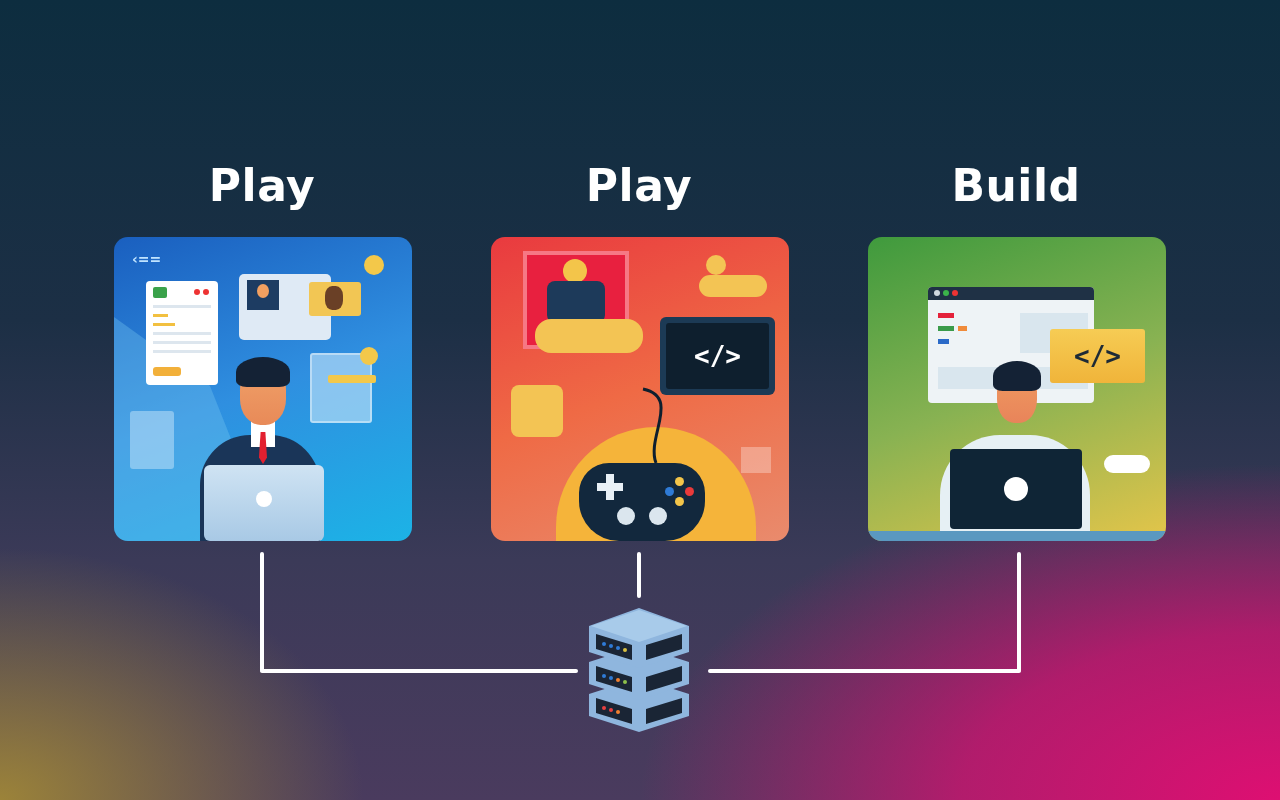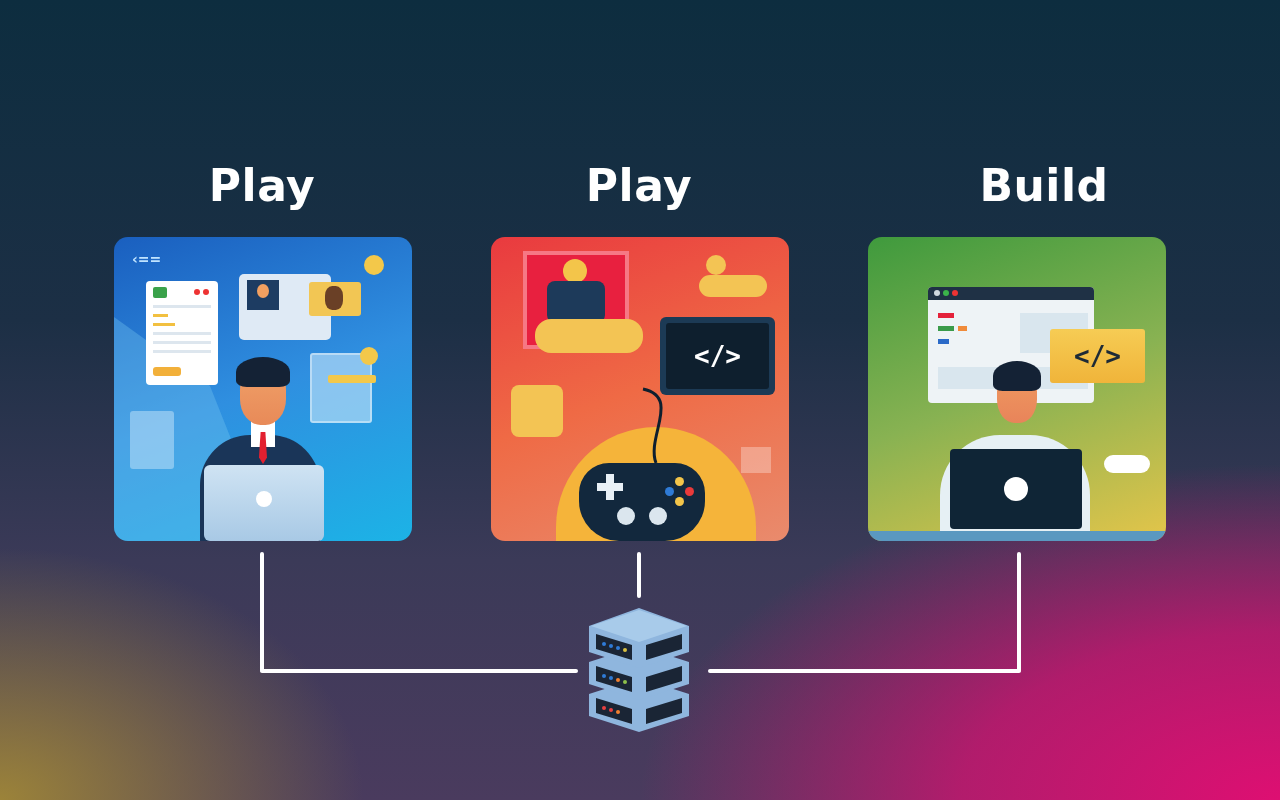--- a/index.html
+++ b/index.html
@@ -15,21 +15,21 @@
 .card.play{left:491px;background:linear-gradient(160deg,#e93a3f 0%,#ef6a45 50%,#e98b6d 100%)}
 .card.build{left:868px;background:linear-gradient(160deg,#3f9a3d 0%,#88b252 50%,#e4c54a 100%)}
 .abs{position:absolute}
 .line{position:absolute;background:#fff;border-radius:2px}
 </style>
 </head>
 <body>
 
 <div class="title" style="left:112px">Play</div>
 <div class="title" style="left:489px">Play</div>
-<div class="title" style="left:894px">Build</div>
+<div class="title" style="left:866px">Build</div>
 
 <div class="card work">
  <div class="abs" style="left:0;top:80px;width:160px;height:230px;background:rgba(120,200,240,.35);clip-path:polygon(0 0,60% 30%,100% 100%,0 100%)"></div>
  <div class="abs" style="left:18px;top:14px;color:#bfe3ff;font-size:14px;font-weight:bold">‹==</div>
  <div class="abs" style="left:32px;top:44px;width:72px;height:104px;background:#fff;border-radius:4px">
   <div class="abs" style="left:7px;top:6px;width:14px;height:11px;background:#3aa24a;border-radius:2px"></div>
   <div class="abs" style="left:48px;top:8px;width:6px;height:6px;background:#e33;border-radius:50%"></div>
   <div class="abs" style="left:57px;top:8px;width:6px;height:6px;background:#e33;border-radius:50%"></div>
   <div class="abs" style="left:7px;top:24px;width:58px;height:3px;background:#dde6ee"></div>
   <div class="abs" style="left:7px;top:33px;width:15px;height:3px;background:#f2c040"></div>

